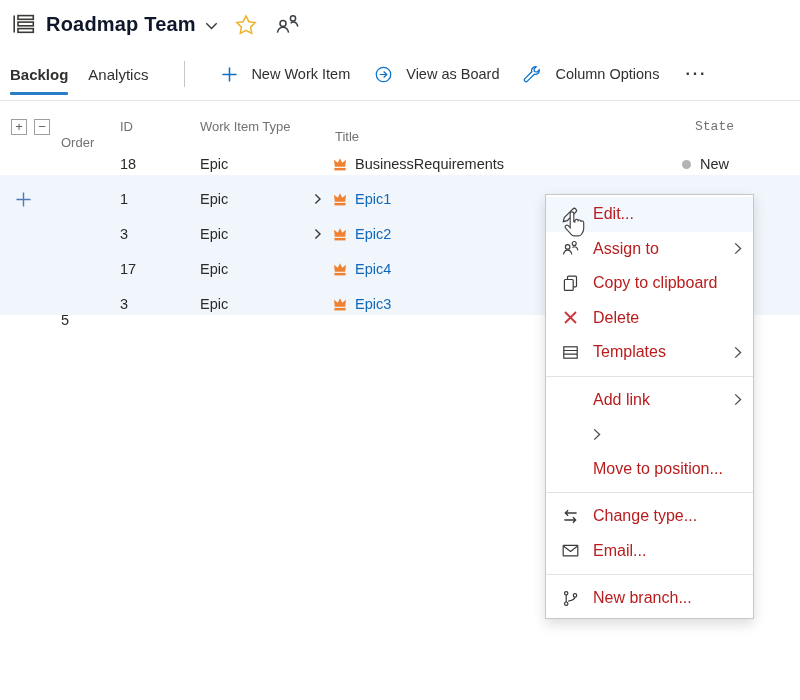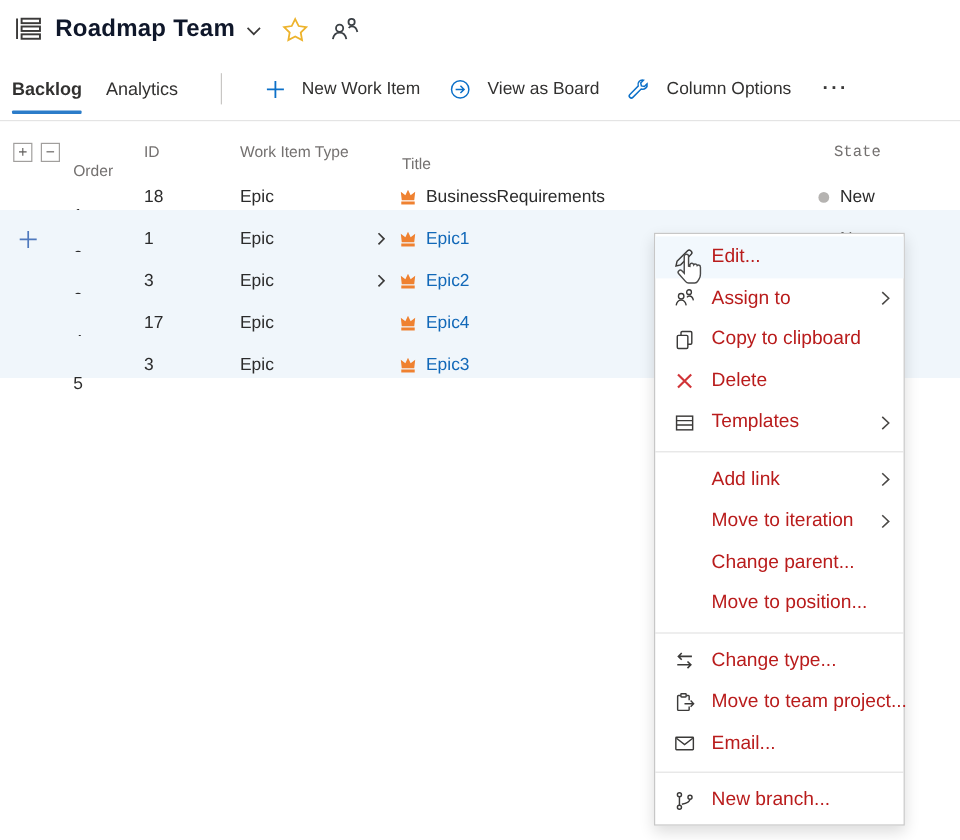--- a/index.html
+++ b/index.html
@@ -332,60 +332,45 @@
       <span class="lbl">Add link</span>
       <span>
         <svg width="8" height="13" viewBox="0 0 8 13" fill="none" stroke="#4a4846" stroke-width="1.3">
             <path d="M1.2 1.4 6.6 6.5 1.2 11.6"></path>
           </svg>
       </span>
     </div>
 
     <div class="mi">
       <span class="ic"></span>
-      <span class="lbl">Move to iteration</span>
       <span>
         <svg width="8" height="13" viewBox="0 0 8 13" fill="none" stroke="#4a4846" stroke-width="1.3">
             <path d="M1.2 1.4 6.6 6.5 1.2 11.6"></path>
           </svg>
       </span>
     </div>
 
-    <div class="mi">
-      <span class="ic"></span>
-      <span class="lbl">Change parent...</span>
-    </div>
 
     <div class="mi">
       <span class="ic"></span>
       <span class="lbl">Move to position...</span>
     </div>
 
     <div class="sep"></div>
 
     <div class="mi">
       <span class="ic">
         <svg width="19" height="19" viewBox="0 0 19 19" fill="none" stroke="#3b3a39" stroke-width="1.3">
           <path d="M15.6 6H4.3M7.1 3.2 4.3 6l2.8 2.8"></path>
           <path d="M3.4 13h11.3M11.9 10.2l2.8 2.8-2.8 2.8"></path>
         </svg>
       </span>
       <span class="lbl">Change type...</span>
     </div>
 
-    <div class="mi">
-      <span class="ic">
-        <svg width="19" height="19" viewBox="0 0 19 19" fill="none" stroke="#3b3a39" stroke-width="1.2">
-          <path d="M13.3 7.5V4.3c0-.4-.3-.7-.7-.7h-1.4M6.2 3.6H4.4c-.4 0-.7.3-.7.7v11c0 .4.3.7.7.7h8.2c.4 0 .7-.3.7-.7v-2.5"></path>
-          <rect x="6.4" y="2.1" width="4.4" height="2.7" rx="0.6"></rect>
-          <path d="M9.4 10.4h7.6M14.5 7.8l2.5 2.6-2.5 2.6"></path>
-        </svg>
-      </span>
-      <span class="lbl">Move to team project...</span>
-    </div>
 
     <div class="mi">
       <span class="ic">
         <svg width="19" height="19" viewBox="0 0 19 19" fill="none" stroke="#3b3a39" stroke-width="1.2">
           <rect x="2.2" y="4.3" width="14.6" height="10.5" rx="0.6"></rect>
           <path d="M2.7 5.2l6.8 5.3 6.8-5.3"></path>
         </svg>
       </span>
       <span class="lbl">Email...</span>
     </div>

